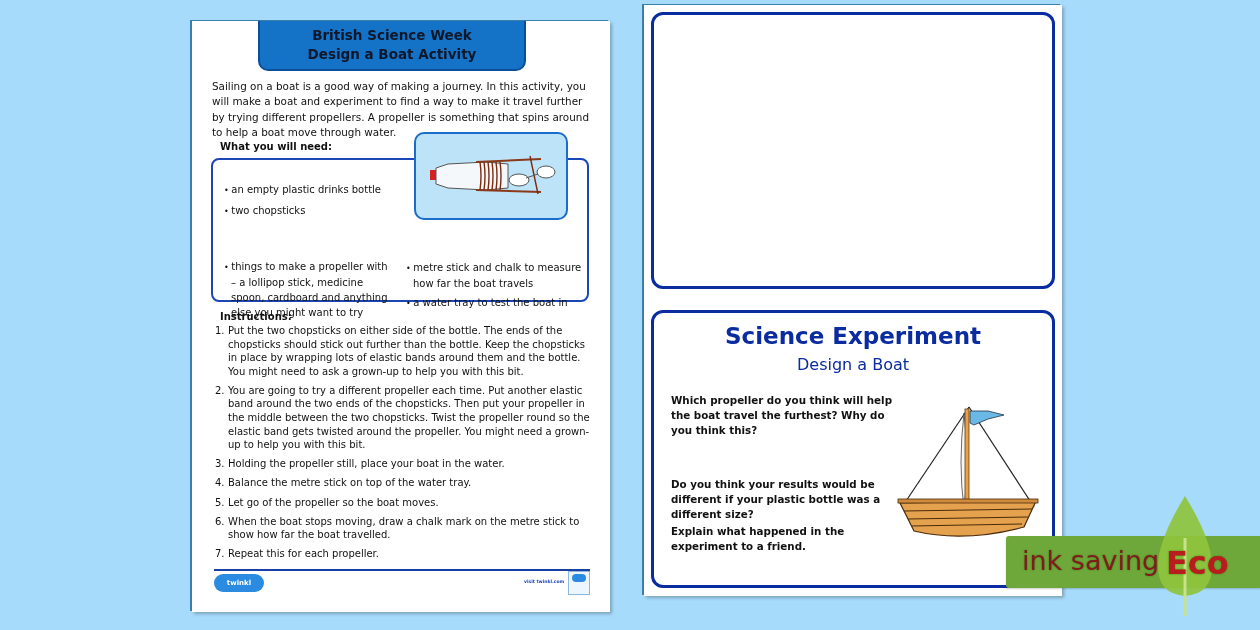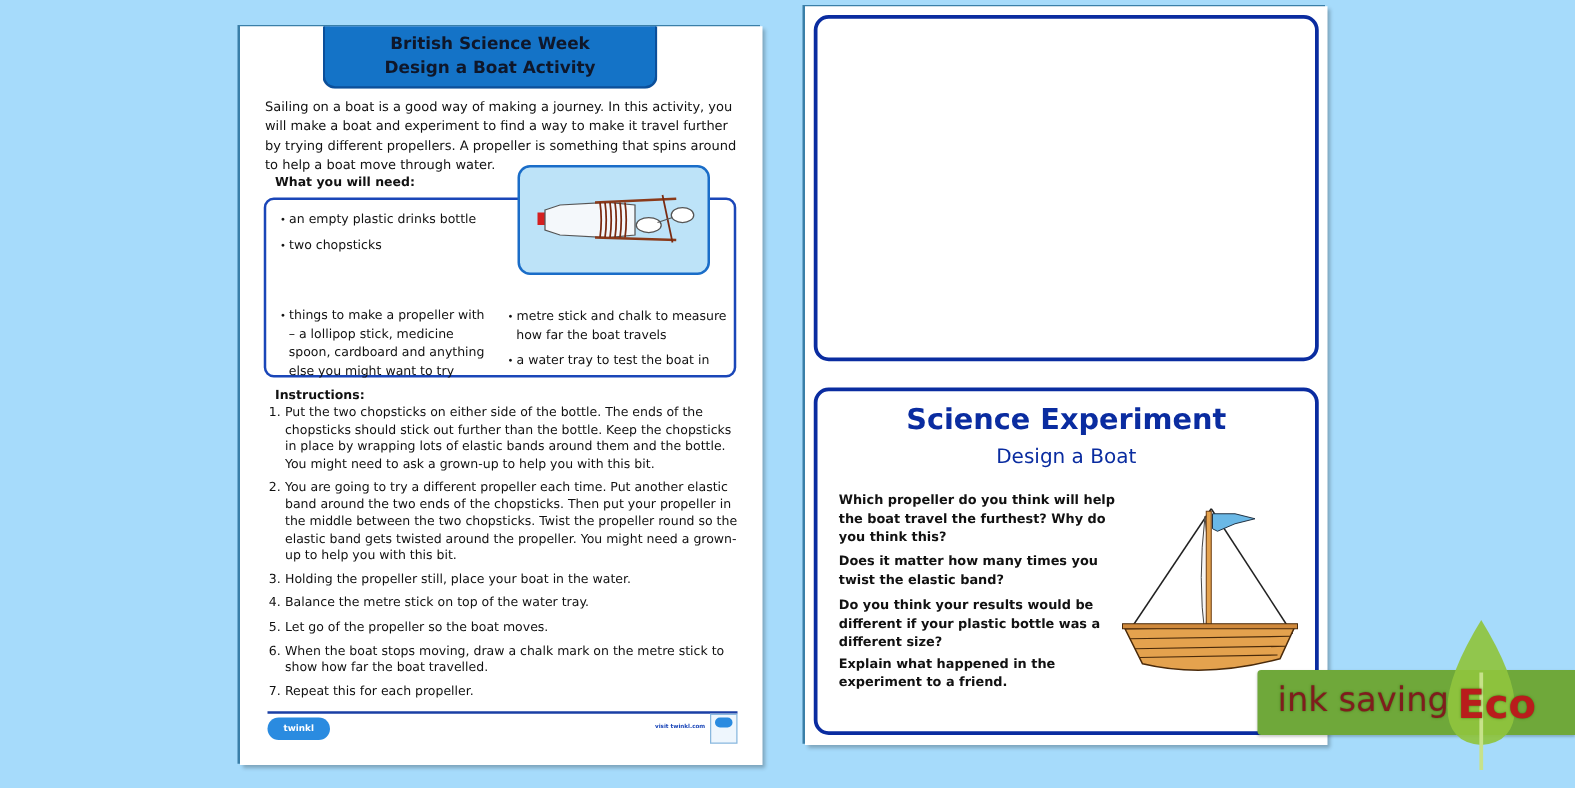--- a/index.html
+++ b/index.html
@@ -34,21 +34,21 @@
     .need-heading {
       position: absolute; left: 28px; top: 120px;
       font-size: 10px; font-weight: bold;
     }
     .need-box {
       position: absolute; left: 19px; top: 137px; width: 378px; height: 144px;
       border: 2px solid #1a46b8; border-radius: 8px;
     }
     .need-item {
       position: absolute; font-size: 10px; line-height: 15px;
-      padding-left: 8px; text-indent: -7px;
+      padding-left: 8px; text-indent: -7px; margin-top: 14px;
     }
     .need-item::before { content: "• "; font-size: 8px; }
     .bottle-box {
       position: absolute; left: 222px; top: 111px; width: 154px; height: 88px;
       background: #bde3f8; border: 2px solid #1a6dc8; border-radius: 10px;
     }
     .instr-heading {
       position: absolute; left: 28px; top: 290px;
       font-size: 10px; font-weight: bold;
     }
@@ -186,21 +186,20 @@
 </div>
 
 <div class="page page-right">
   <div class="empty-frame"></div>
 
   <div class="exp-frame">
     <div class="exp-title">Science Experiment</div>
     <div class="exp-subtitle">Design a Boat</div>
 
     <p class="question" style="top:80px;">Which propeller do you think will help the boat travel the furthest? Why do you think this?</p>
-    <p class="question" style="top:129px;">Does it matter how many times you twist the elastic band?</p>
     <p class="question" style="top:164px;">Do you think your results would be different if your plastic bottle was a different size?</p>
     <p class="question bold" style="top:211px;">Explain what happened in the experiment to a friend.</p>
 
     <svg class="boat-art" viewBox="0 0 150 150">
       <line x1="75" y1="4" x2="8" y2="104" stroke="#222" stroke-width="1.2"></line>
       <line x1="75" y1="4" x2="140" y2="104" stroke="#222" stroke-width="1.2"></line>
       <path d="M70 10 Q64 60 70 106 Q76 60 70 10 Z" fill="#f6f6f6" stroke="#444" stroke-width="0.8"></path>
       <rect x="71" y="6" width="4" height="104" fill="#e4a24e" stroke="#6b3b10" stroke-width="0.8"></rect>
       <path d="M76 8 L94 8 L110 12 L94 16 L80 22 L76 20 Z" fill="#6ab8e6" stroke="#234" stroke-width="0.8"></path>
       <path d="M6 100 L142 98 L130 124 Q70 140 20 128 Z" fill="#e4a24e" stroke="#4a2a0a" stroke-width="1.2"></path>

